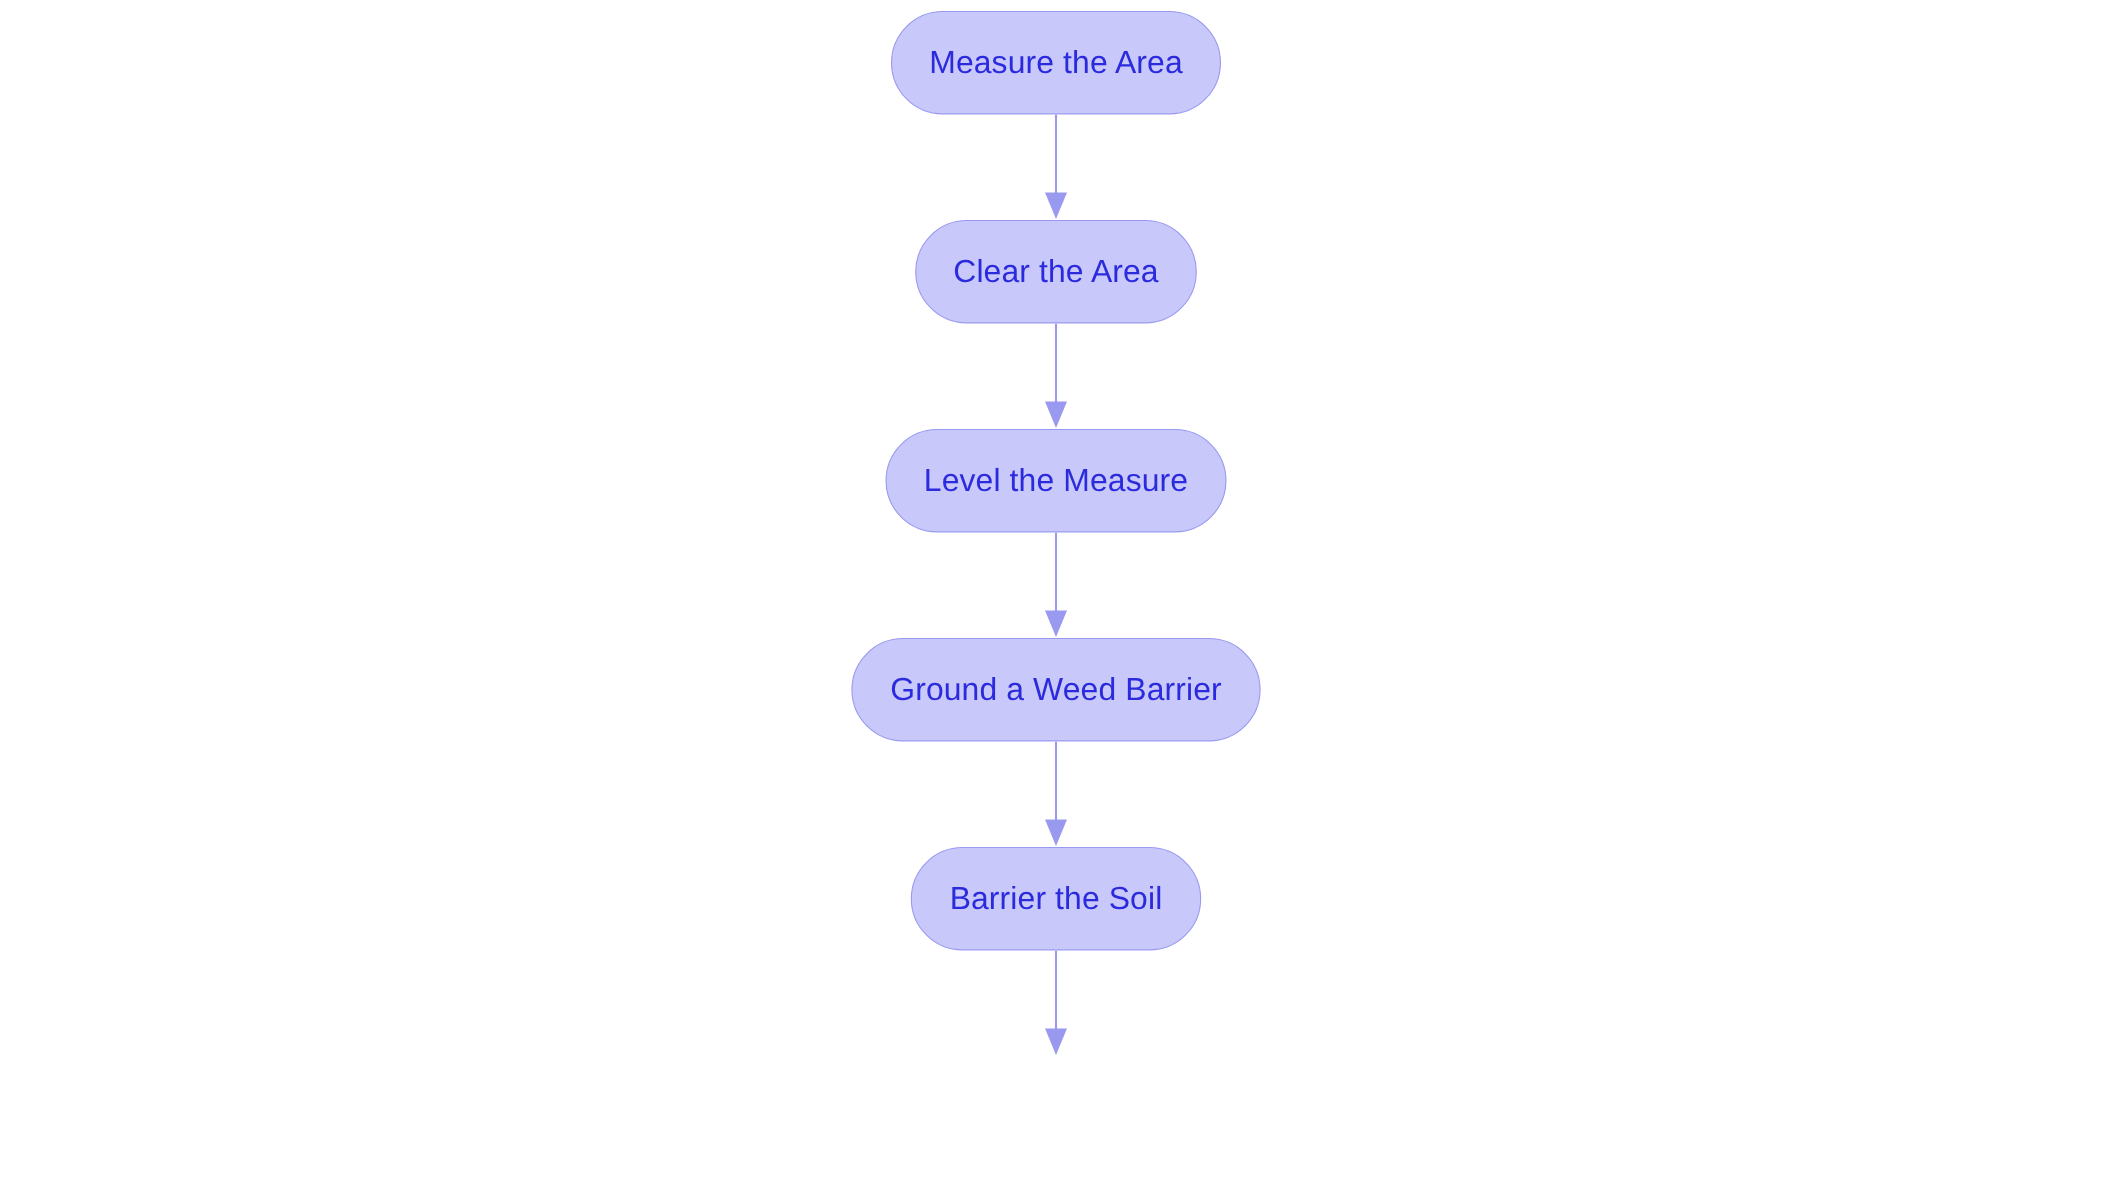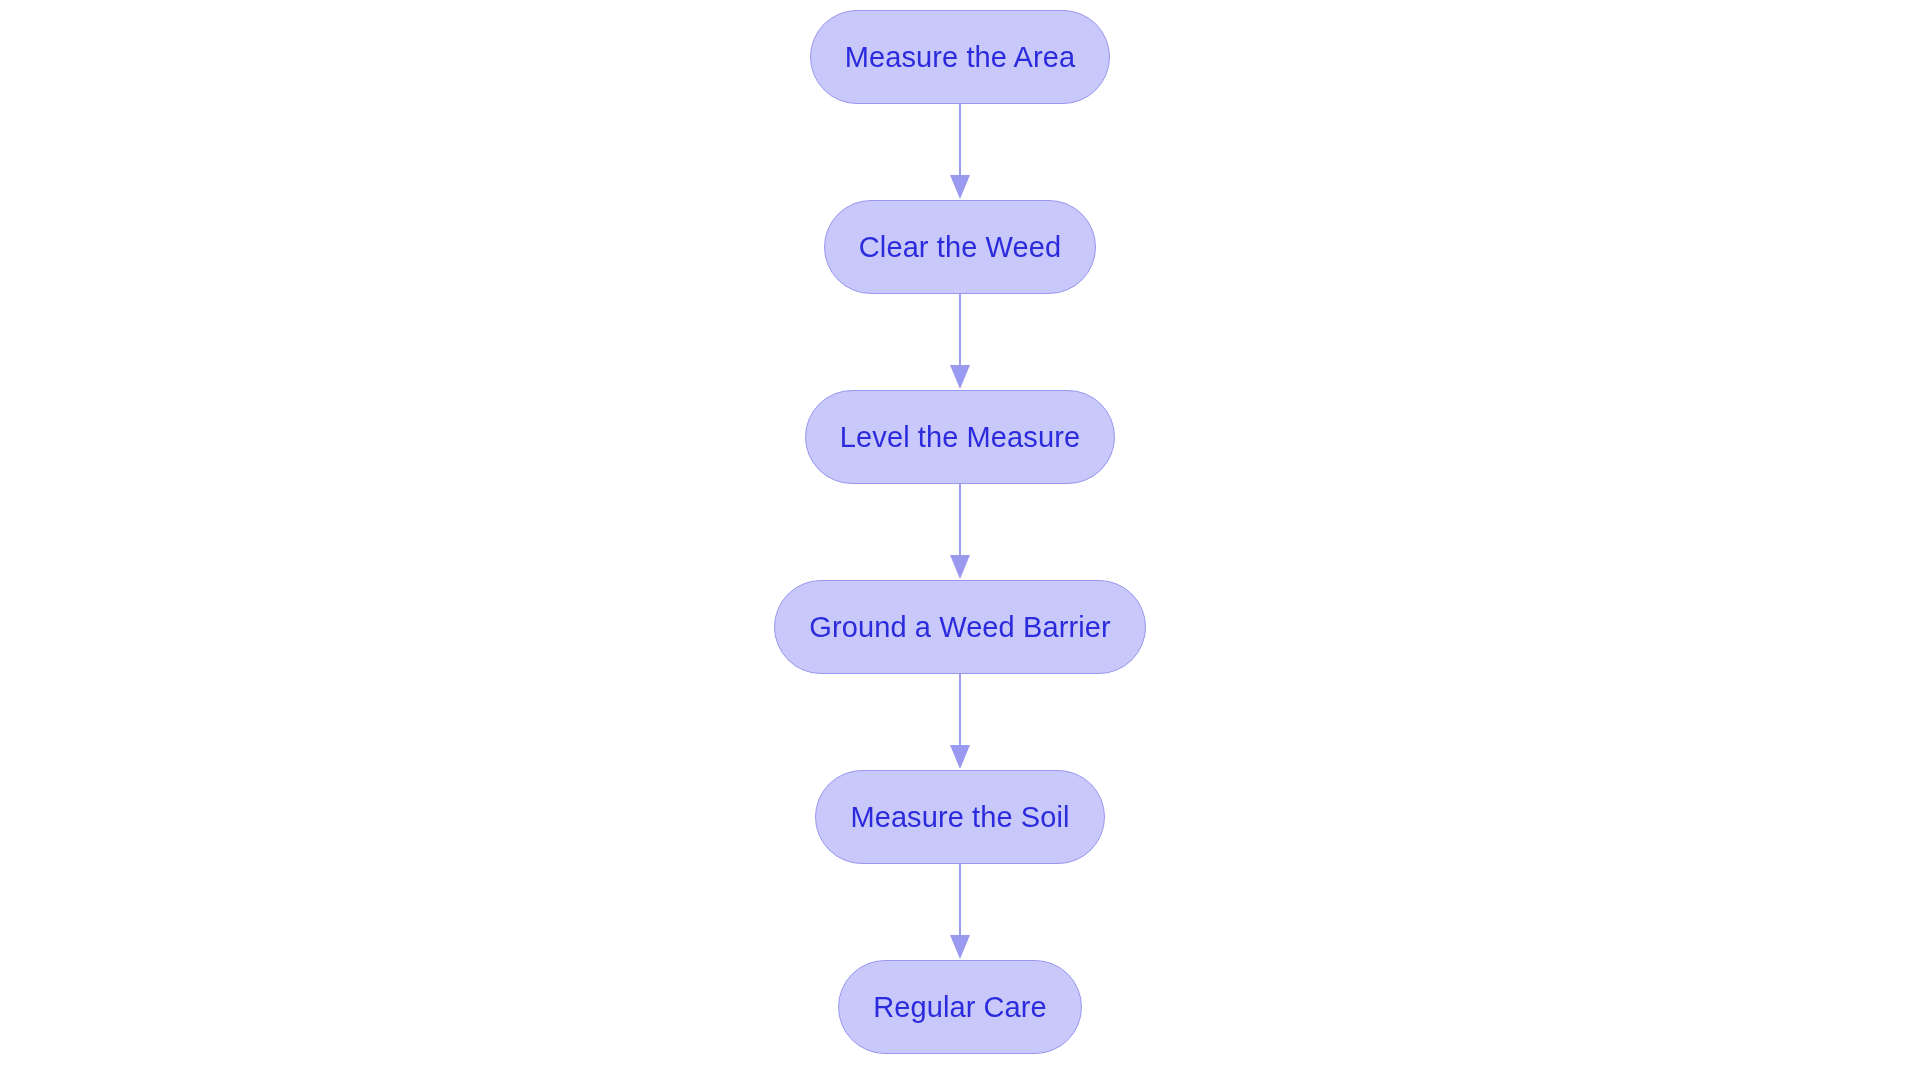--- a/index.html
+++ b/index.html
@@ -84,21 +84,21 @@
     <div class="node">
       <span>Measure the Area</span>
     </div>
 
     <svg class="connector" viewBox="0 0 40 96">
       <line x1="20" y1="0" x2="20" y2="78"></line>
       <polygon points="20,95 10,71 30,71"></polygon>
     </svg>
 
     <div class="node">
-      <span>Clear the Weed</span>
+      <span>Clear the Area</span>
     </div>
 
     <svg class="connector" viewBox="0 0 40 96">
       <line x1="20" y1="0" x2="20" y2="78"></line>
       <polygon points="20,95 10,71 30,71"></polygon>
     </svg>
 
     <div class="node">
       <span>Level the Measure</span>
     </div>
@@ -111,26 +111,23 @@
     <div class="node">
       <span>Ground a Weed Barrier</span>
     </div>
 
     <svg class="connector" viewBox="0 0 40 96">
       <line x1="20" y1="0" x2="20" y2="78"></line>
       <polygon points="20,95 10,71 30,71"></polygon>
     </svg>
 
     <div class="node">
-      <span>Measure the Soil</span>
+      <span>Barrier the Soil</span>
     </div>
 
     <svg class="connector" viewBox="0 0 40 96">
       <line x1="20" y1="0" x2="20" y2="78"></line>
       <polygon points="20,95 10,71 30,71"></polygon>
     </svg>
 
-    <div class="node">
-      <span>Regular Care</span>
-    </div>
 
   </div>
 </div>
 
 </body></html>

